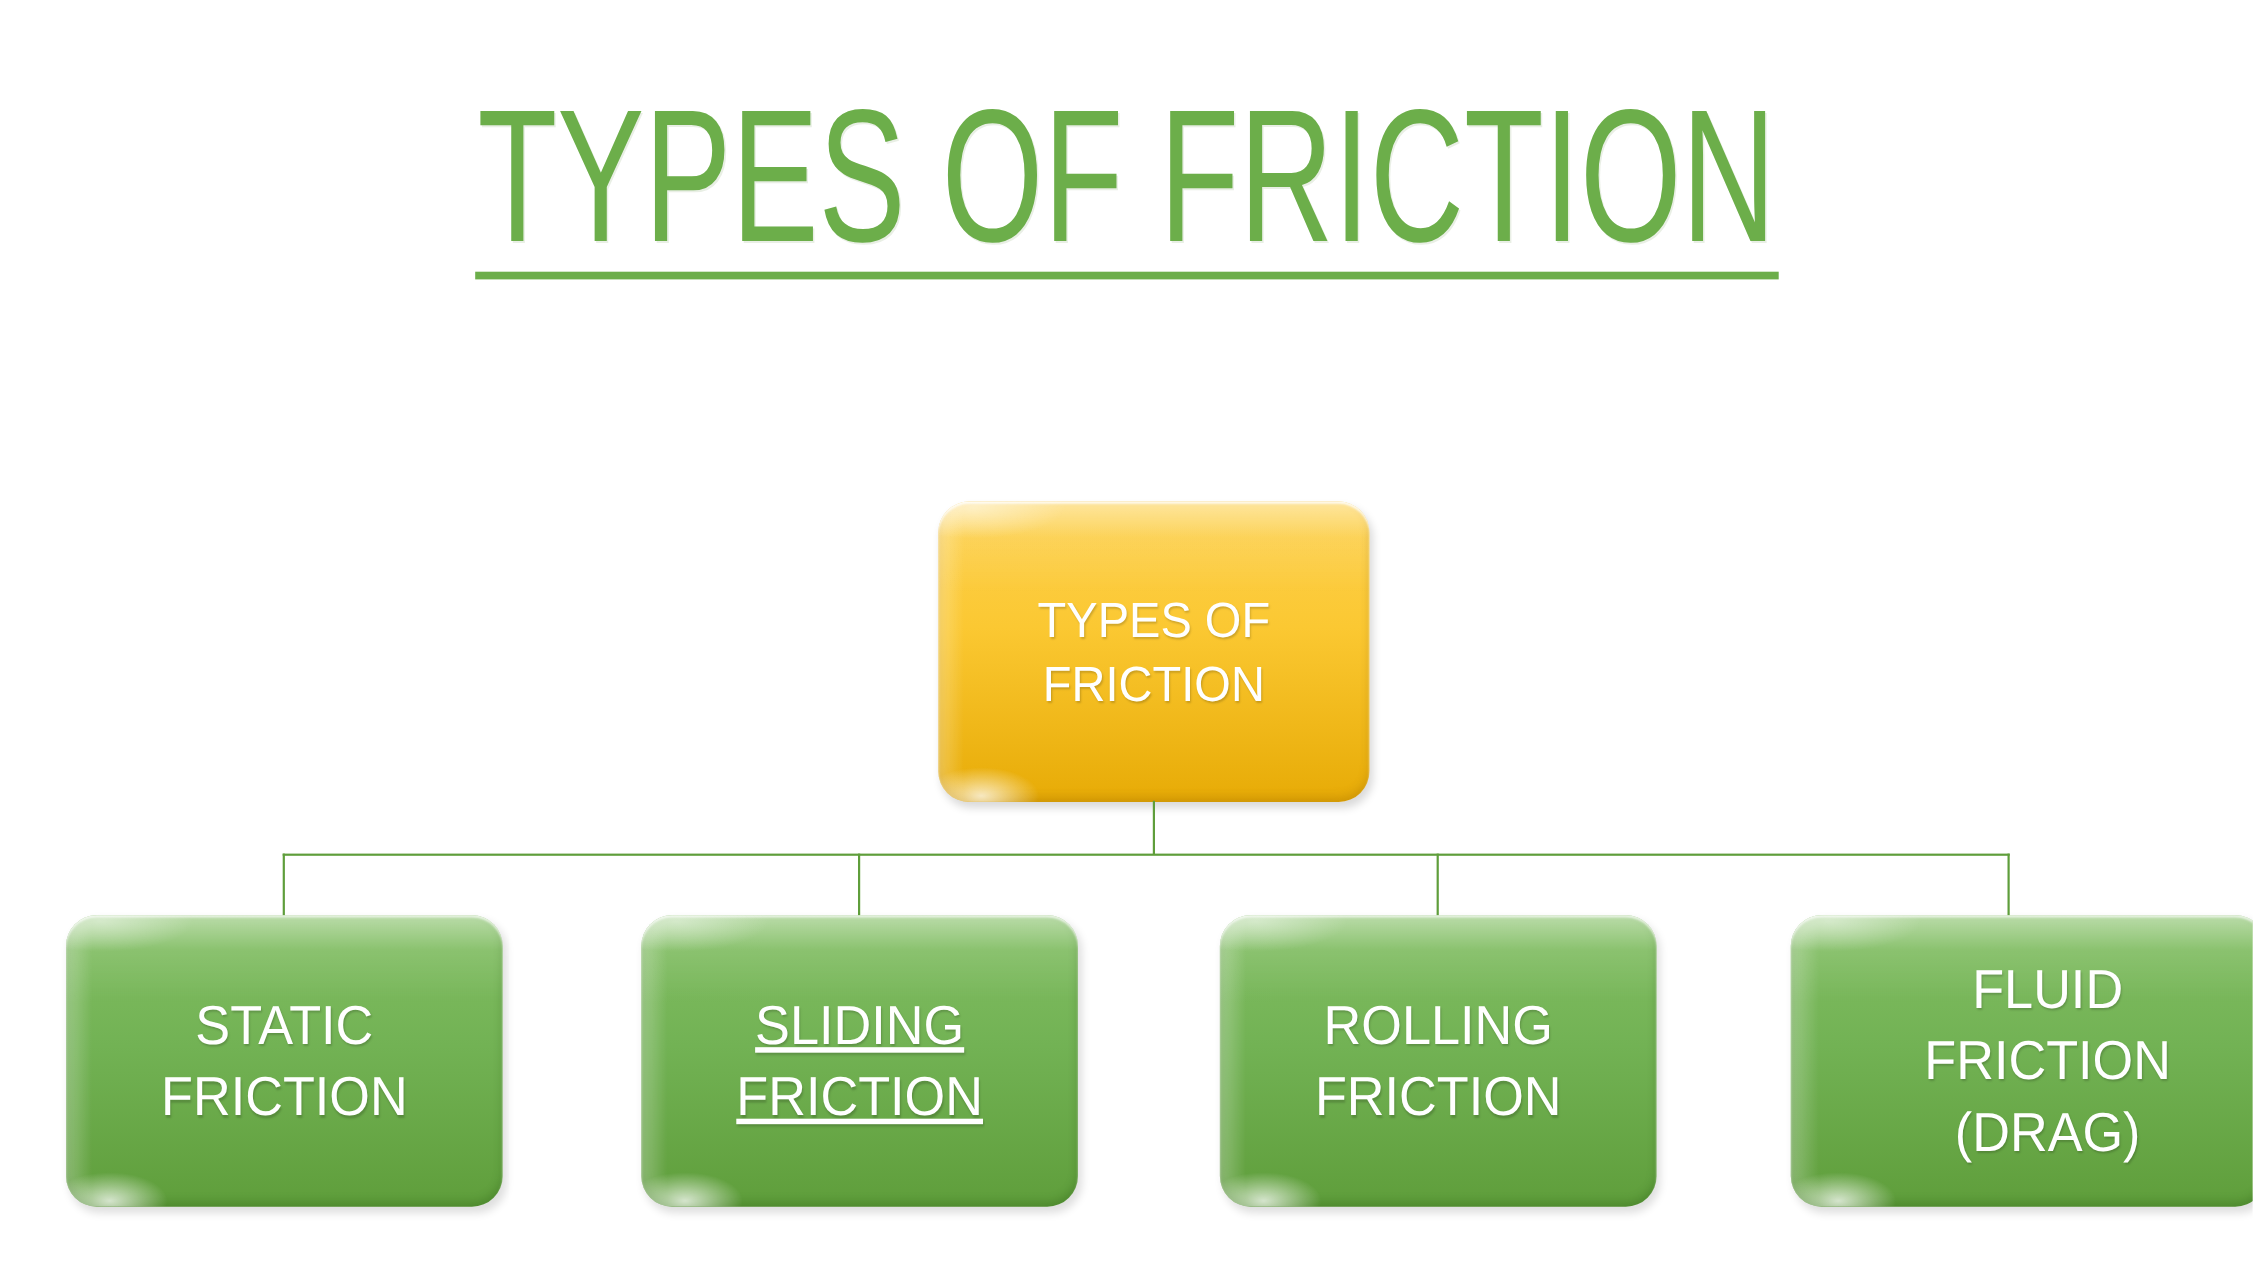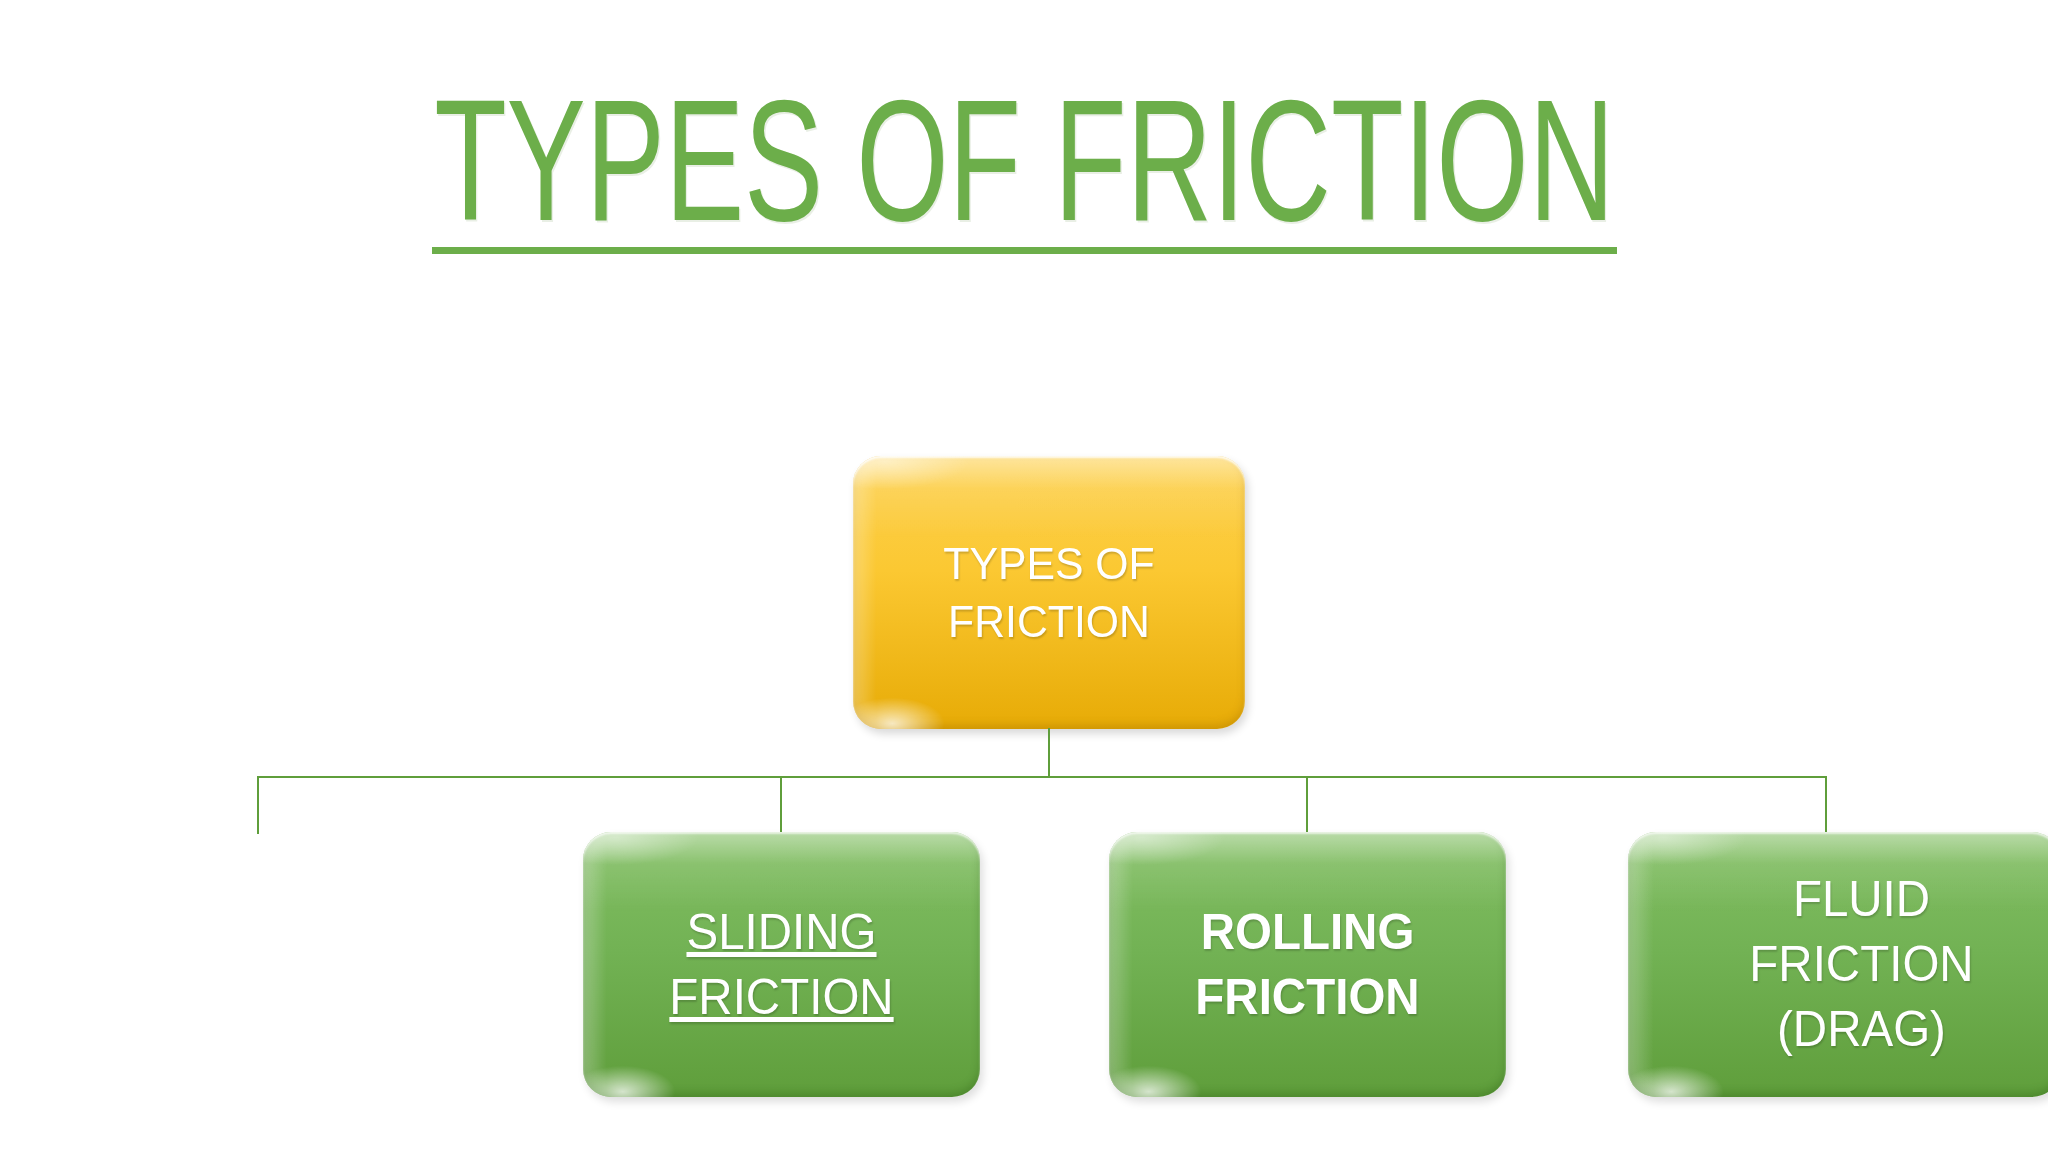--- a/index.html
+++ b/index.html
@@ -135,26 +135,29 @@
     <span class="node-label">TYPES OF FRICTION</span>
   </div>
 
   <div class="connector v" style="left:1048px; top:684px; height:49px;"></div>
   <div class="connector h" style="left:257px; top:732px; width:1570px;"></div>
   <div class="connector v" style="left:257px; top:732px; height:58px;"></div>
   <div class="connector v" style="left:780px; top:732px; height:58px;"></div>
   <div class="connector v" style="left:1306px; top:732px; height:58px;"></div>
   <div class="connector v" style="left:1825px; top:732px; height:58px;"></div>
 
+  <div class="node child-node" style="left:60px;">
+    <span class="node-label">STATIC FRICTION</span>
+  </div>
 
   <div class="node child-node" style="left:583px;text-decoration:underline;">
     <span class="node-label">SLIDING FRICTION</span>
   </div>
 
-  <div class="node child-node" style="left:1109px;font-weight:bold;">
+  <div class="node child-node" style="left:1109px;">
     <span class="node-label">ROLLING FRICTION</span>
   </div>
 
   <div class="node child-node" style="left:1628px;padding-left:35px;">
     <span class="node-label">FLUID FRICTION (DRAG)</span>
   </div>
 
 </div>
 
 </body></html>

